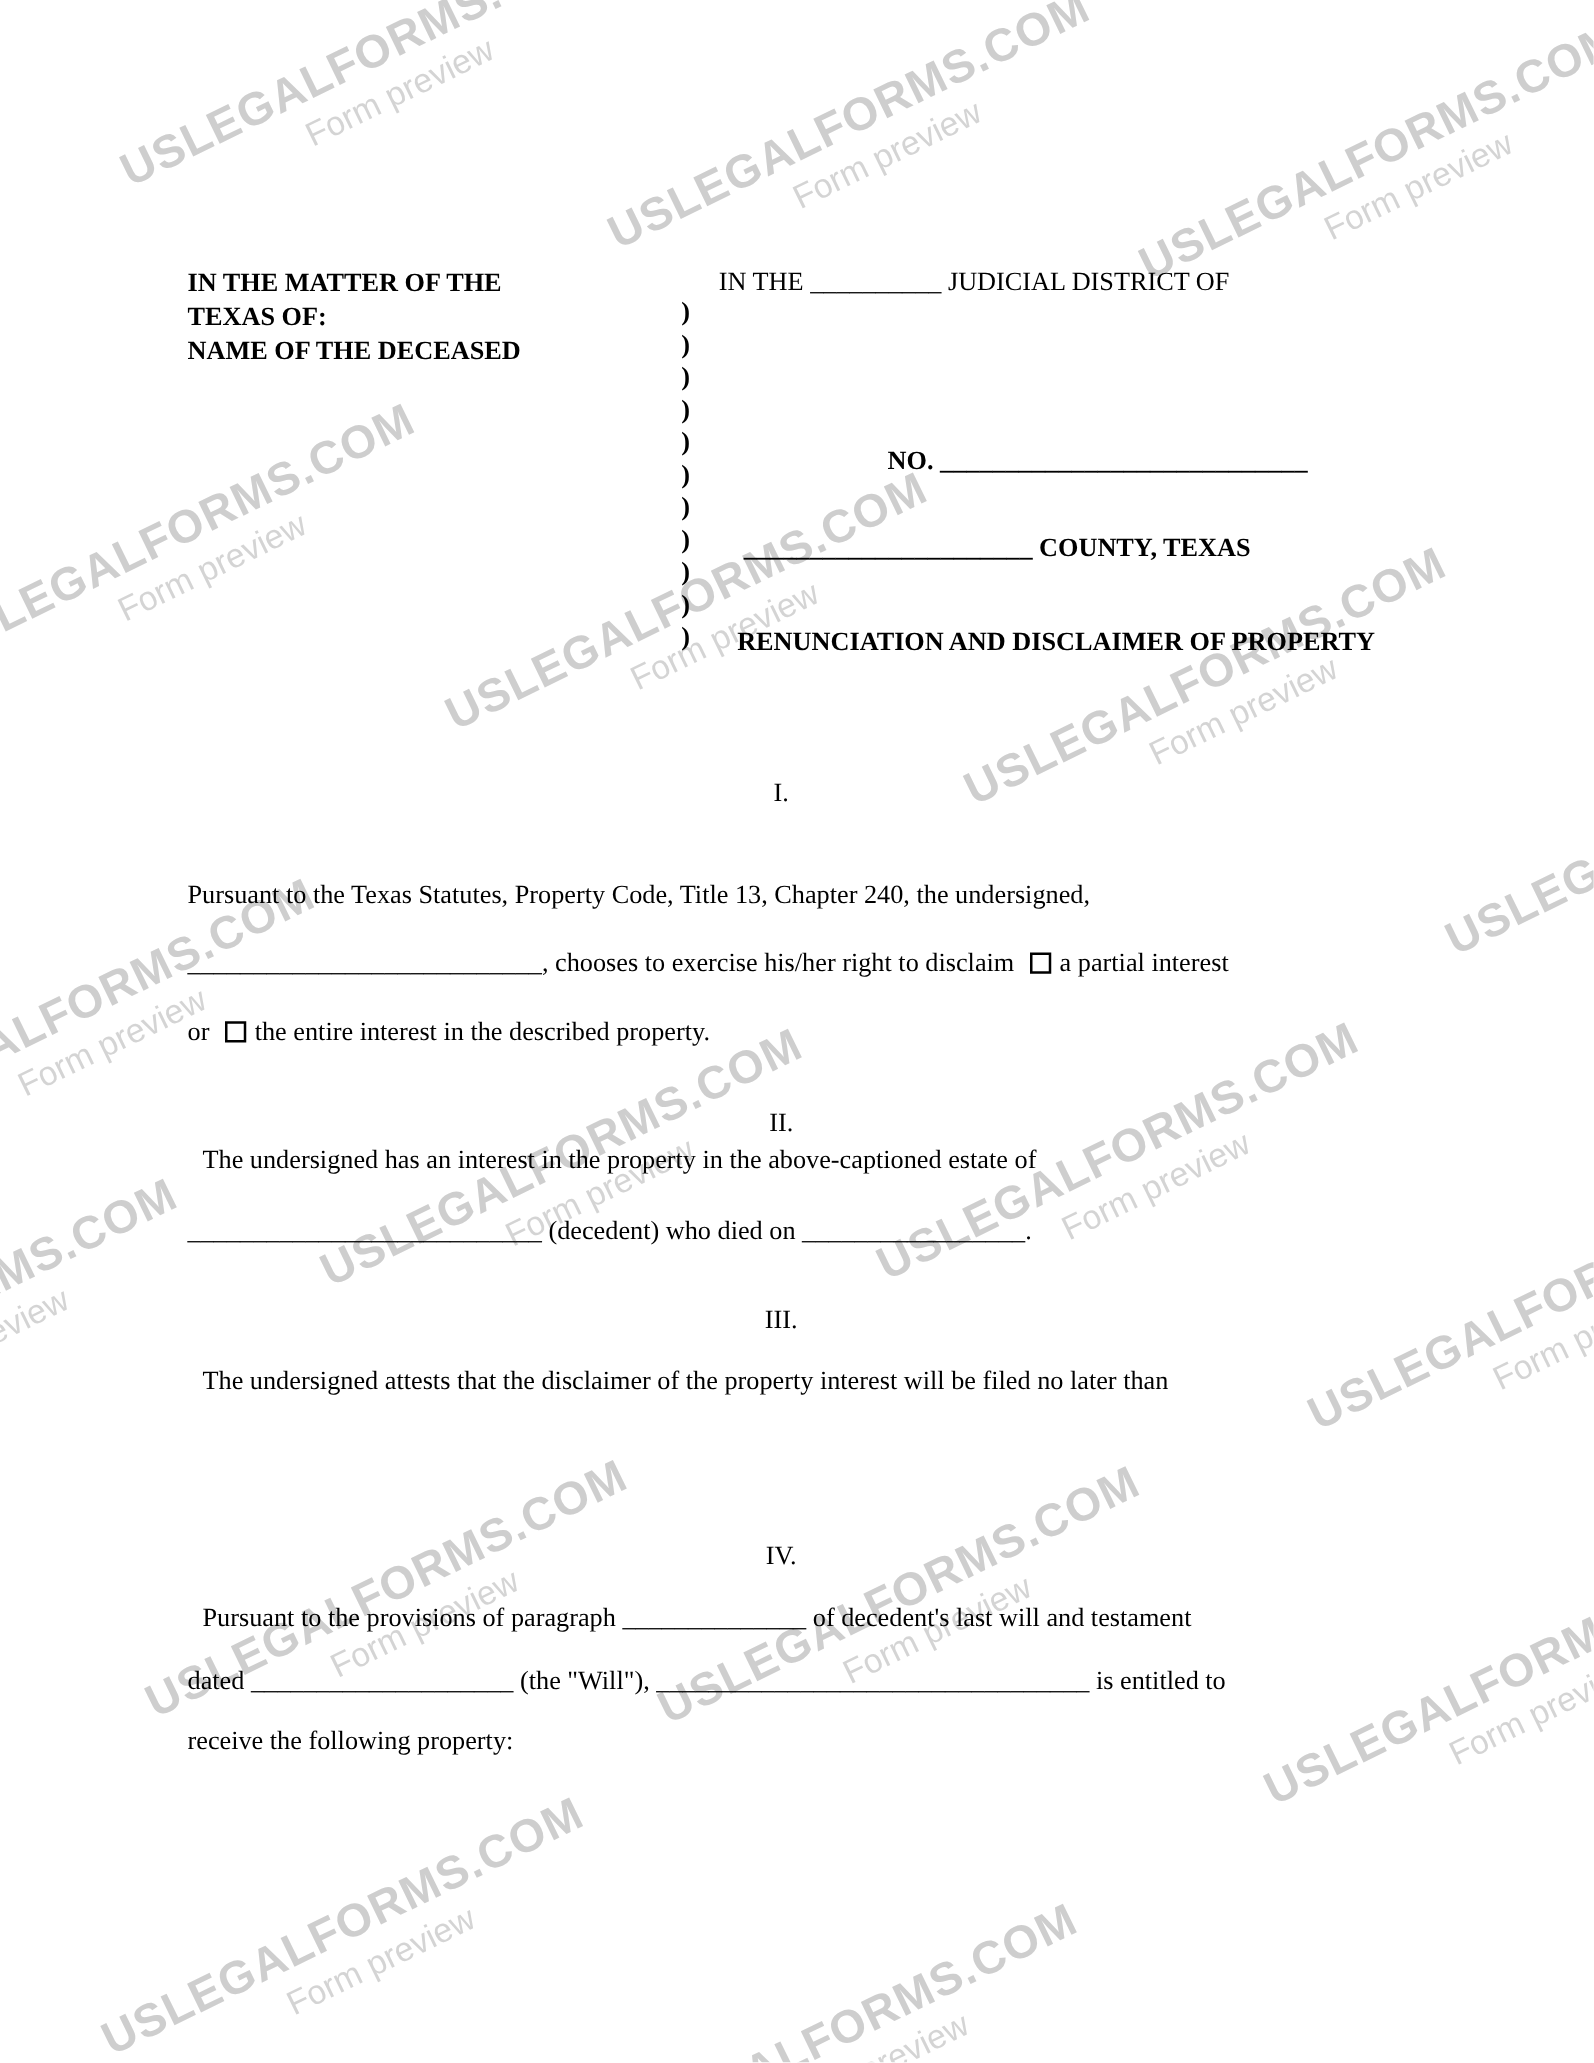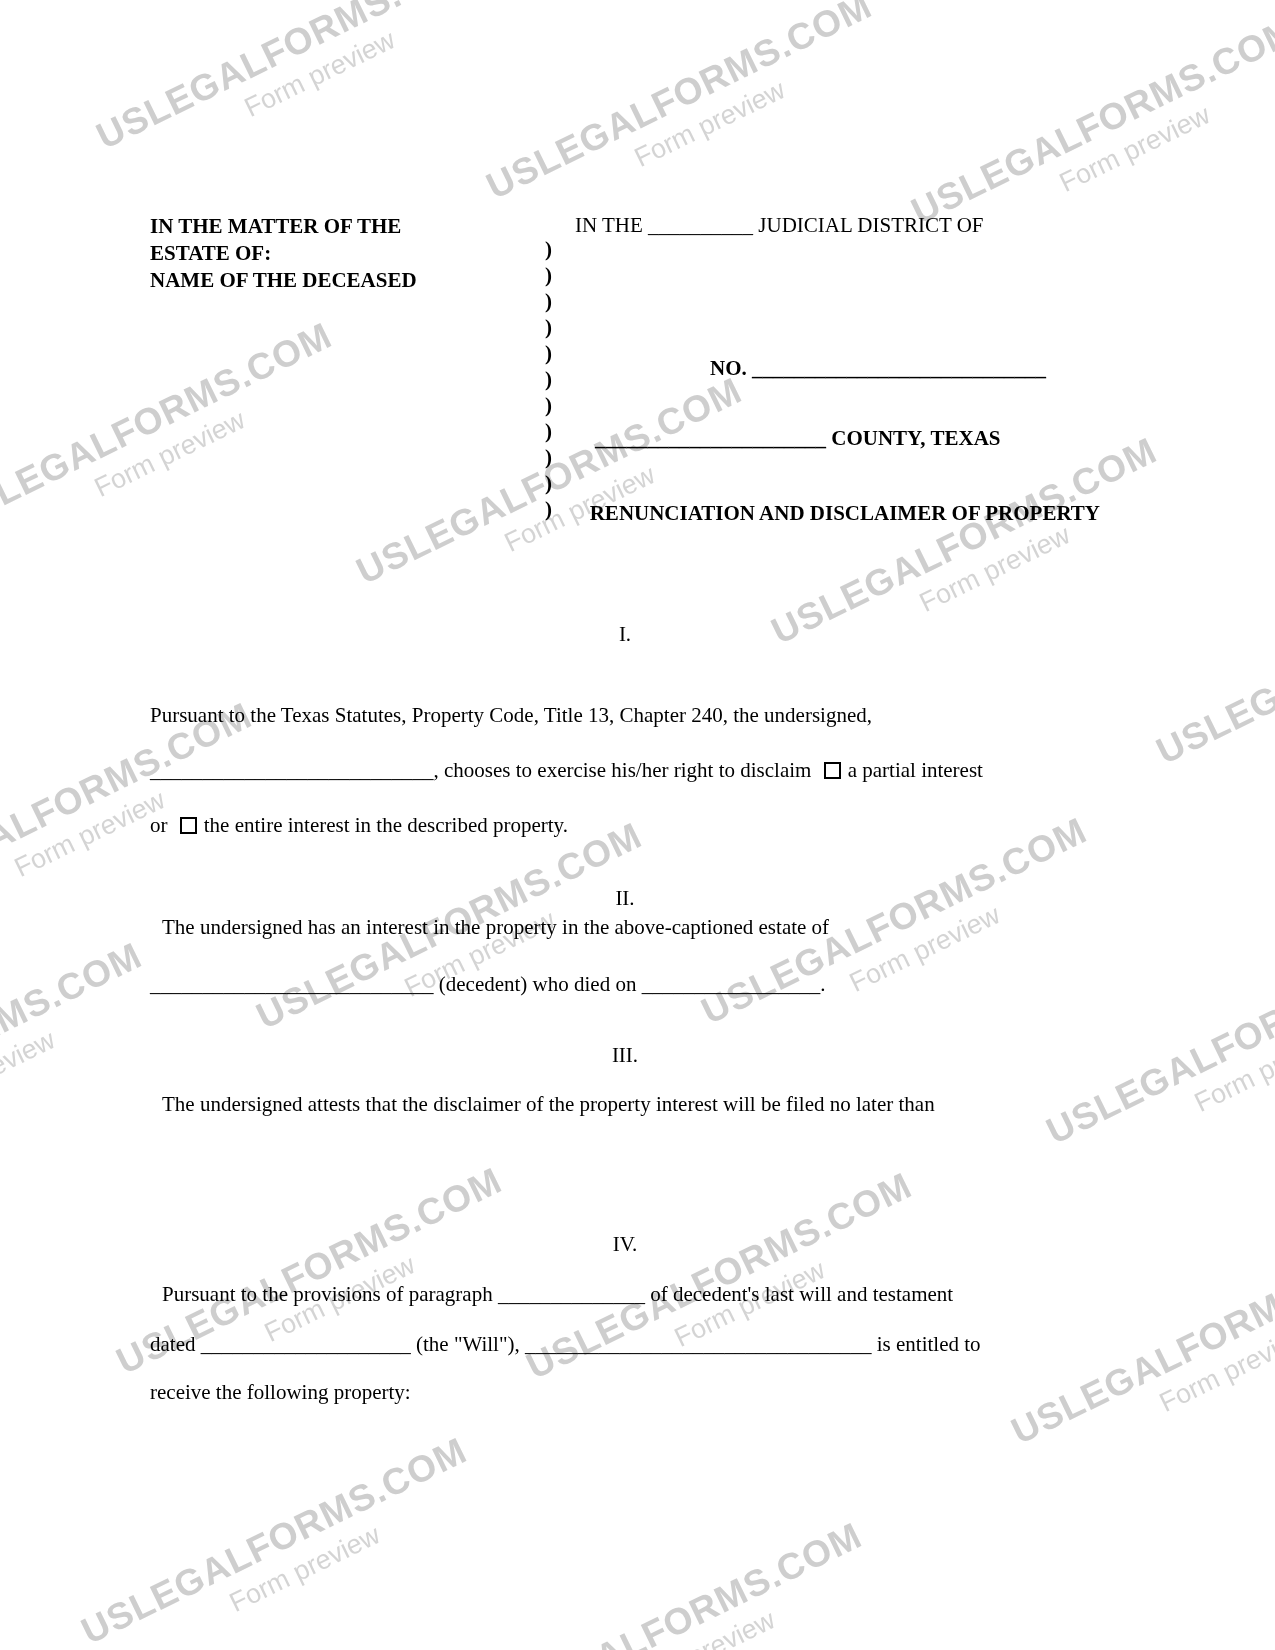--- a/index.html
+++ b/index.html
@@ -110,21 +110,21 @@
   </div>
   <div class="wm" style="left:470px; top:1700px">
     <div class="wm-brand">USLEGALFORMS.COM</div>
     <div class="wm-preview">Form preview</div>
   </div>
 
   <div class="content">
 
     <div class="caption-left">
       <div>IN THE MATTER OF THE</div>
-      <div>ESTATE OF:</div>
+      <div>TEXAS OF:</div>
       <div>NAME OF THE DECEASED</div>
     </div>
 
     <div class="caption-parens">)
 )
 )
 )
 )
 )
 )

